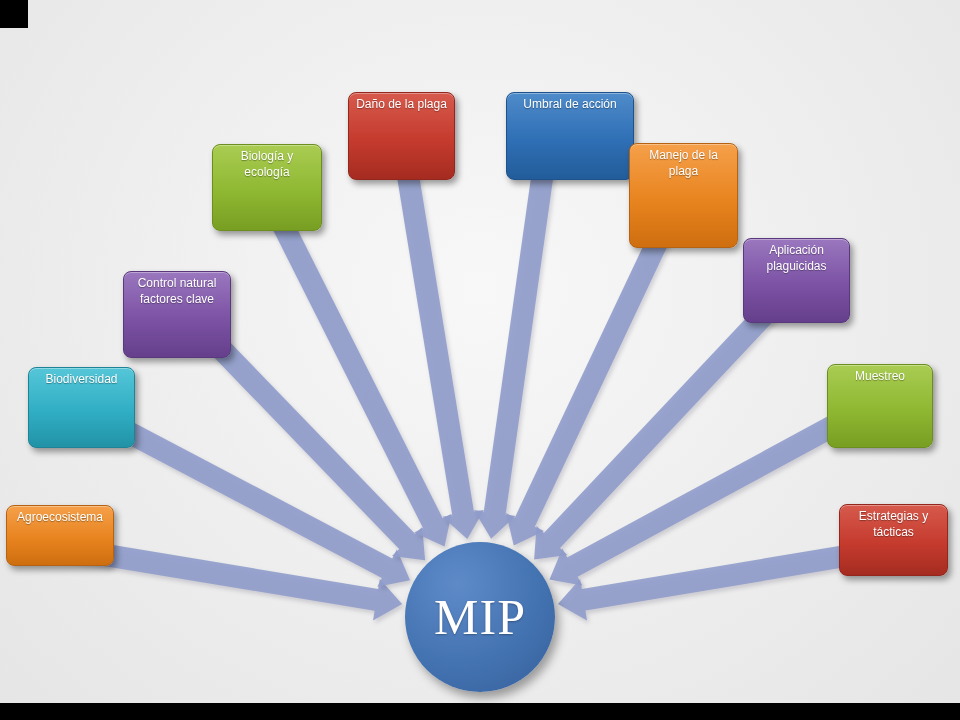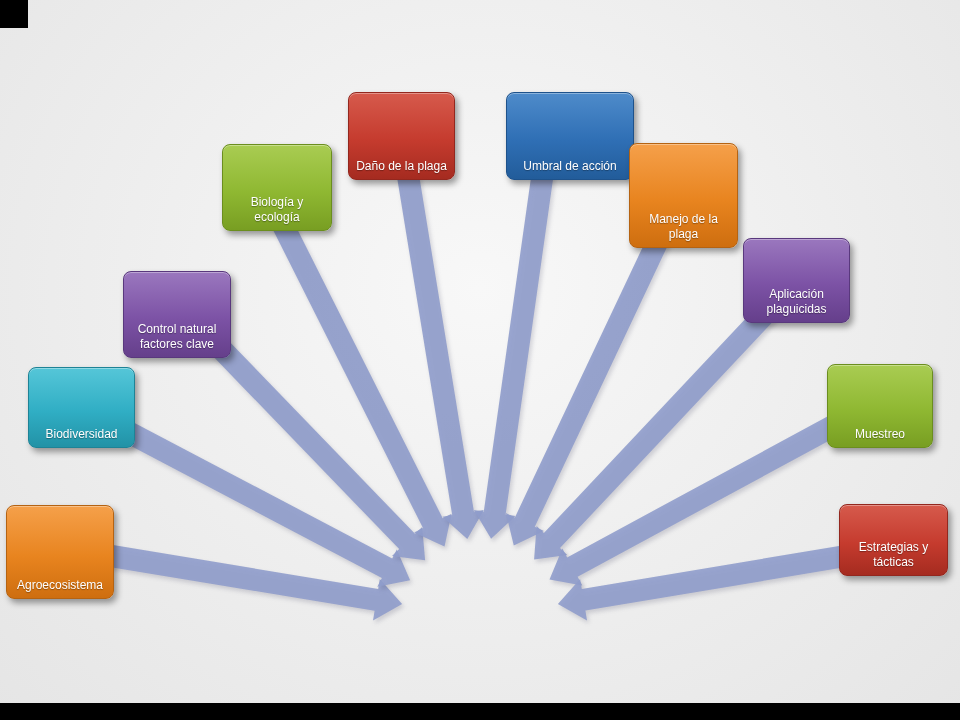--- a/index.html
+++ b/index.html
@@ -16,21 +16,21 @@
     left: 0; top: 0;
     width: 960px; height: 720px;
   }
   .arrows polygon {
     filter: drop-shadow(2px 3px 2px rgba(60,60,90,0.22));
   }
   .node {
     position: absolute;
     border-radius: 8px;
     display: flex;
-    align-items: flex-end;
+    align-items: flex-start;
     justify-content: center;
     text-align: center;
     color: #ffffff;
     font-size: 12px;
     line-height: 1.3;
     padding: 4px 5px;
     box-shadow: 3px 4px 6px rgba(0,0,0,0.38), inset 0 1px 0 rgba(255,255,255,0.35);
     text-shadow: 0 1px 1px rgba(0,0,0,0.35);
   }
   .center-circle {
@@ -69,30 +69,30 @@
       <polygon points="180.1,322.1 399.2,549.1 392.0,556.0 425.1,560.2 422.2,526.9 415.0,533.8 195.9,306.9" fill="#8F9CCB" fill-opacity="0.9"></polygon>
       <polygon points="254.2,192.4 423.0,528.1 414.1,532.6 444.5,546.4 451.6,513.8 442.7,518.3 273.8,182.6" fill="#8F9CCB" fill-opacity="0.9"></polygon>
       <polygon points="390.6,137.8 452.2,515.1 442.4,516.8 467.3,539.0 483.8,510.0 473.9,511.6 412.4,134.2" fill="#8F9CCB" fill-opacity="0.9"></polygon>
       <polygon points="537.1,134.5 483.8,511.5 473.9,510.1 491.1,538.8 515.5,516.0 505.6,514.6 558.9,137.5" fill="#8F9CCB" fill-opacity="0.9"></polygon>
       <polygon points="673.6,181.8 514.9,517.4 505.9,513.1 513.8,545.6 543.9,531.0 534.8,526.8 693.4,191.2" fill="#8F9CCB" fill-opacity="0.9"></polygon>
       <polygon points="788.5,273.0 543.9,533.0 536.6,526.1 534.1,559.5 567.2,554.9 560.0,548.1 804.5,288.0" fill="#8F9CCB" fill-opacity="0.9"></polygon>
       <polygon points="864.8,396.3 567.1,557.4 562.4,548.6 549.5,579.4 582.3,585.5 577.6,576.7 875.2,415.7" fill="#8F9CCB" fill-opacity="0.9"></polygon>
       <polygon points="891.7,537.2 581.8,588.9 580.1,579.0 557.9,604.0 587.0,620.4 585.4,610.6 895.3,558.8" fill="#8F9CCB" fill-opacity="0.9"></polygon>
     </svg>
   <div>
-      <div class="node" style="left: 6px; top: 505px; width: 108px; height: 94px; background: linear-gradient(rgb(245, 160, 74) 0%, rgb(232, 132, 31) 55%, rgb(206, 110, 15) 100%); border: 1px solid rgb(181, 99, 18);">
+      <div class="node" style="left: 6px; top: 505px; width: 108px; height: 61px; background: linear-gradient(rgb(245, 160, 74) 0%, rgb(232, 132, 31) 55%, rgb(206, 110, 15) 100%); border: 1px solid rgb(181, 99, 18);">
         <span>Agroecosistema</span>
       </div>
       <div class="node" style="left: 28px; top: 367px; width: 107px; height: 81px; background: linear-gradient(rgb(85, 198, 216) 0%, rgb(48, 174, 196) 55%, rgb(34, 146, 166) 100%); border: 1px solid rgb(30, 131, 150);">
         <span>Biodiversidad</span>
       </div>
       <div class="node" style="left: 123px; top: 271px; width: 108px; height: 87px; background: linear-gradient(rgb(154, 119, 190) 0%, rgb(124, 82, 165) 55%, rgb(101, 63, 139) 100%); border: 1px solid rgb(89, 56, 125);">
         <span>Control natural factores clave</span>
       </div>
-      <div class="node" style="left: 222px; top: 144px; width: 110px; height: 87px; background: linear-gradient(rgb(169, 204, 82) 0%, rgb(143, 184, 50) 55%, rgb(120, 158, 34) 100%); border: 1px solid rgb(107, 142, 30);">
+      <div class="node" style="left: 212px; top: 144px; width: 110px; height: 87px; background: linear-gradient(rgb(169, 204, 82) 0%, rgb(143, 184, 50) 55%, rgb(120, 158, 34) 100%); border: 1px solid rgb(107, 142, 30);">
         <span>Biología y ecología</span>
       </div>
       <div class="node" style="left: 348px; top: 92px; width: 107px; height: 88px; background: linear-gradient(rgb(214, 90, 76) 0%, rgb(197, 59, 46) 55%, rgb(165, 43, 32) 100%); border: 1px solid rgb(147, 39, 30);">
         <span>Daño de la plaga</span>
       </div>
       <div class="node" style="left: 506px; top: 92px; width: 128px; height: 88px; background: linear-gradient(rgb(78, 139, 202) 0%, rgb(47, 111, 181) 55%, rgb(34, 92, 154) 100%); border: 1px solid rgb(30, 82, 139);">
         <span>Umbral de acción</span>
       </div>
       <div class="node" style="left: 629px; top: 143px; width: 109px; height: 105px; background: linear-gradient(rgb(245, 160, 74) 0%, rgb(232, 132, 31) 55%, rgb(206, 110, 15) 100%); border: 1px solid rgb(181, 99, 18);">
         <span>Manejo de la plaga</span>
@@ -100,15 +100,18 @@
       <div class="node" style="left: 743px; top: 238px; width: 107px; height: 85px; background: linear-gradient(rgb(154, 119, 190) 0%, rgb(124, 82, 165) 55%, rgb(101, 63, 139) 100%); border: 1px solid rgb(89, 56, 125);">
         <span>Aplicación plaguicidas</span>
       </div>
       <div class="node" style="left: 827px; top: 364px; width: 106px; height: 84px; background: linear-gradient(rgb(169, 204, 82) 0%, rgb(143, 184, 50) 55%, rgb(120, 158, 34) 100%); border: 1px solid rgb(107, 142, 30);">
         <span>Muestreo</span>
       </div>
       <div class="node" style="left: 839px; top: 504px; width: 109px; height: 72px; background: linear-gradient(rgb(214, 90, 76) 0%, rgb(197, 59, 46) 55%, rgb(165, 43, 32) 100%); border: 1px solid rgb(147, 39, 30);">
         <span>Estrategias y tácticas</span>
       </div>
     </div>
+  <div class="center-circle" style="left: 405px; top: 542px; width: 150px; height: 150px; background: radial-gradient(circle at 35% 28%, rgb(94, 138, 200) 0%, rgb(68, 115, 178) 55%, rgb(53, 96, 154) 100%);">
+    <span>MIP</span>
+  </div>
   <div class="corner-top-left" style="background: rgb(0, 0, 0);"></div>
   <div class="letterbox-bottom" style="background: rgb(0, 0, 0);"></div>
 </div>
 
 </body></html>

